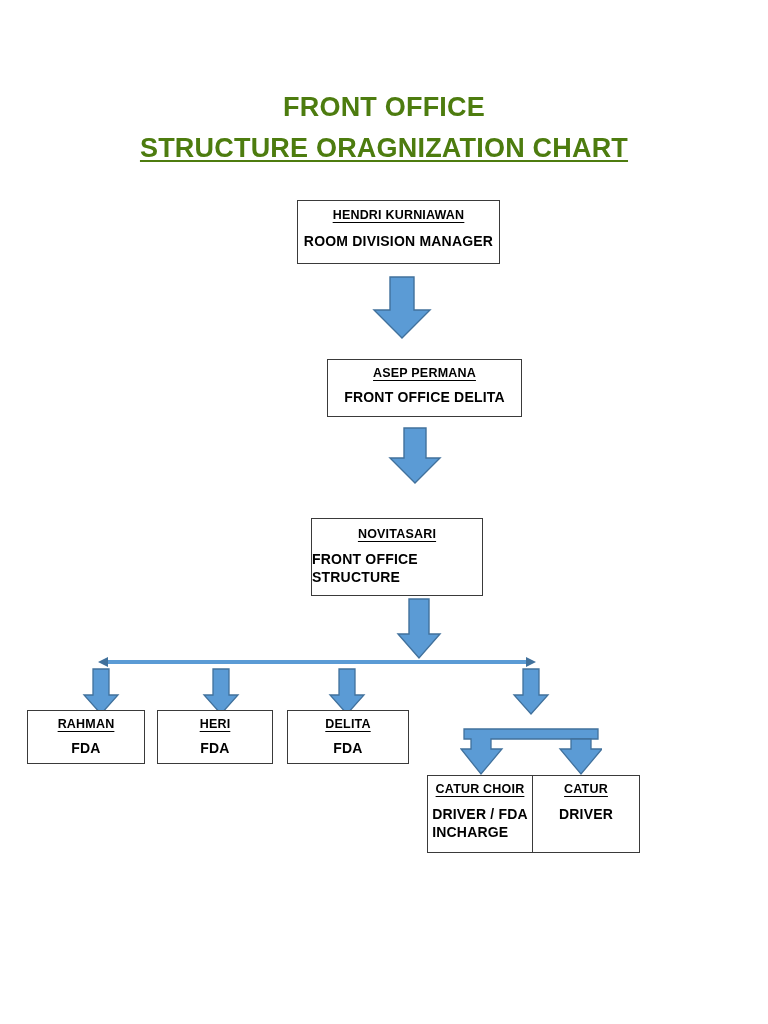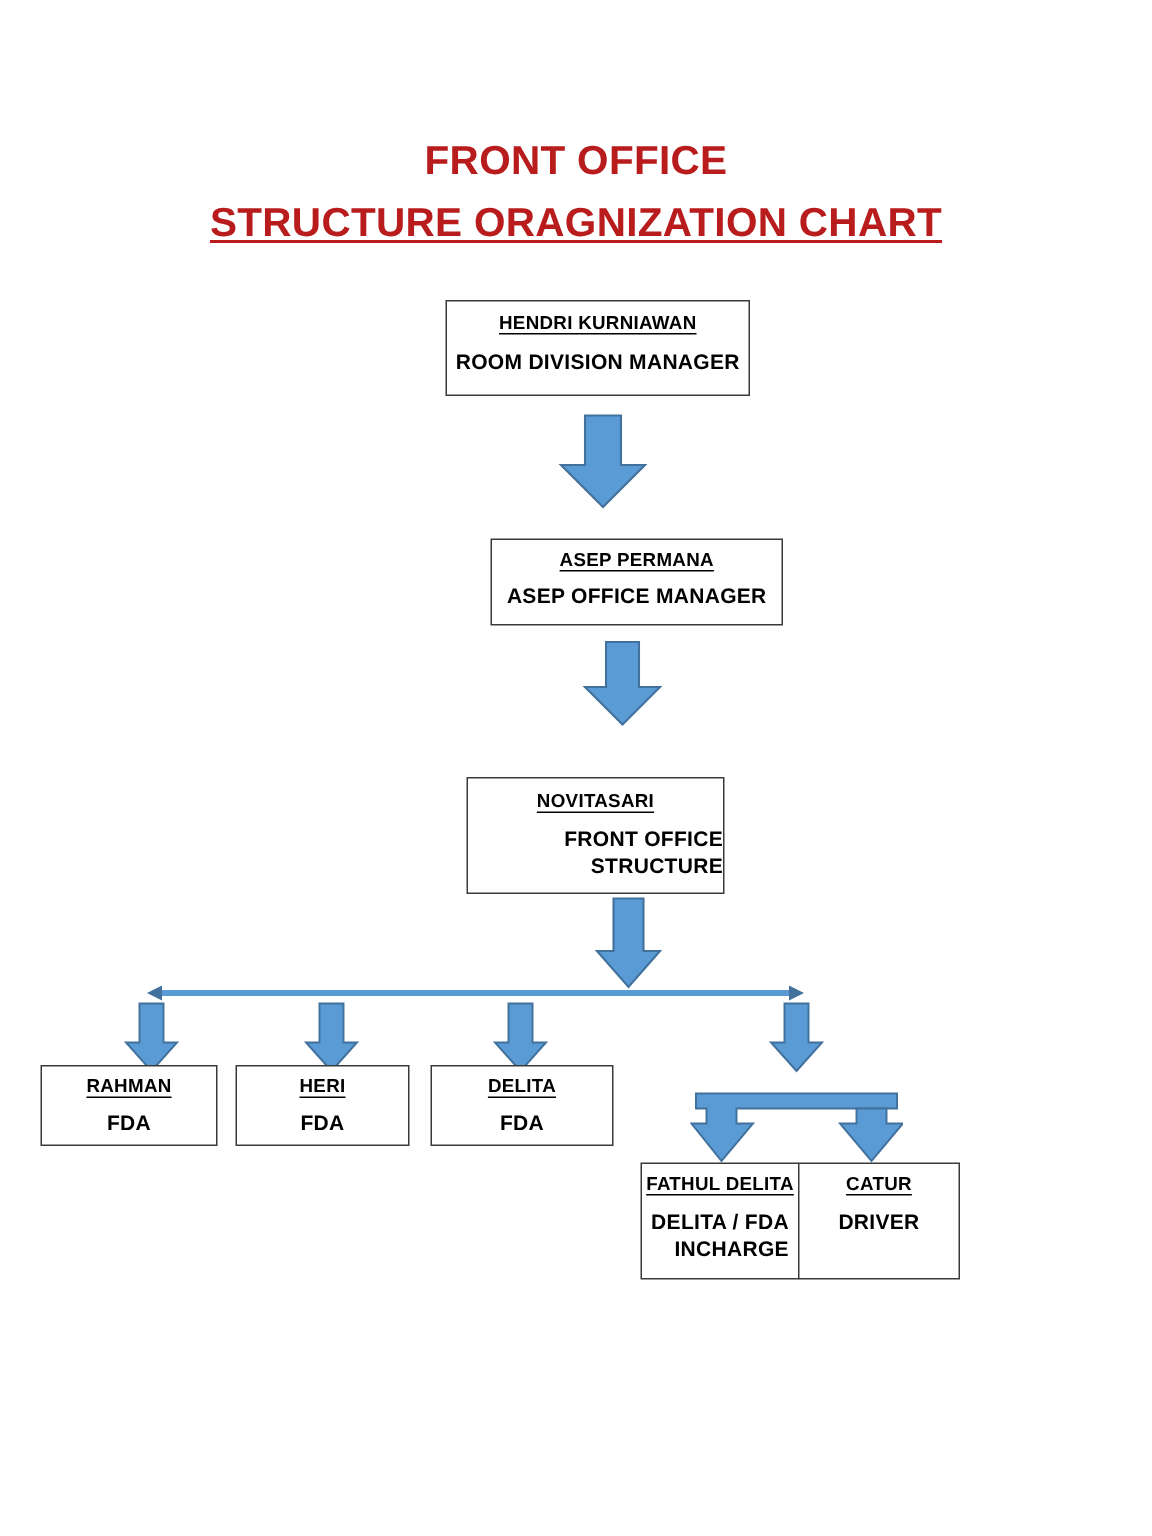--- a/index.html
+++ b/index.html
@@ -20,21 +20,21 @@
     overflow: hidden;
   }
 
   
   .title-line {
     position: absolute;
     left: 0;
     width: 768px;
     text-align: center;
     font-weight: bold;
-    color: #b91c1c;
+    color: #4d7c0f;
     letter-spacing: 0.2px;
     white-space: nowrap;
   }
   #title-main {
     top: 92px;
     font-size: 27px;
   }
   #title-sub {
     top: 133px;
     font-size: 27px;
@@ -46,21 +46,21 @@
 
   
   .node-box {
     position: absolute;
     box-sizing: border-box;
     border: 1.6px solid #3a3a3a;
     background: #ffffff;
     display: flex;
     flex-direction: column;
     align-items: center;
-    text-align: right;
+    text-align: left;
   }
   .node-name {
     font-weight: bold;
     font-size: 12.5px;
     text-decoration: underline;
     text-underline-offset: 2.5px;
     letter-spacing: 0.2px;
     white-space: nowrap;
   }
   .node-role {
@@ -145,21 +145,21 @@
   </div>
 
   <div class="arrow-down" id="arrow-1">
     <svg viewBox="0 0 60 64" width="60" height="64" aria-hidden="true">
       <polygon points="18,1 42,1 42,34 58,34 30,62 2,34 18,34" fill="#5B9BD5" stroke="#41719C" stroke-width="1.4"></polygon>
     </svg>
   </div>
 
   <div class="node-box" id="box-asep">
     <div class="node-name">ASEP PERMANA</div>
-    <div class="node-role">ASEP OFFICE MANAGER</div>
+    <div class="node-role">FRONT OFFICE DELITA</div>
   </div>
 
   <div class="arrow-down" id="arrow-2">
     <svg viewBox="0 0 54 58" width="54" height="58" aria-hidden="true">
       <polygon points="16,1 38,1 38,31 52,31 27,56 2,31 16,31" fill="#5B9BD5" stroke="#41719C" stroke-width="1.4"></polygon>
     </svg>
   </div>
 
   <div class="node-box" id="box-novita">
     <div class="node-name">NOVITASARI</div>
@@ -217,23 +217,23 @@
   </div>
 
   <div id="bracket-drivers">
     <svg viewBox="0 0 142 50" width="142" height="50" aria-hidden="true">
       <polygon points="4,2 138,2 138,12 31,12 31,22 42,22 21,47 1,22 11,22 11,12 4,12" fill="#5B9BD5" stroke="#41719C" stroke-width="1.3"></polygon>
       <polygon points="111,12 131,12 131,22 142,22 121,47 100,22 111,22" fill="#5B9BD5" stroke="#41719C" stroke-width="1.3"></polygon>
     </svg>
   </div>
 
   <div class="node-box" id="box-fathul">
-    <div class="node-name">FATHUL DELITA</div>
+    <div class="node-name">CATUR CHOIR</div>
     <div class="node-role">
-      <span>DELITA / FDA</span><br>
+      <span>DRIVER / FDA</span><br>
       <span>INCHARGE</span>
     </div>
   </div>
 
   <div class="node-box" id="box-catur">
     <div class="node-name">CATUR</div>
     <div class="node-role">DRIVER</div>
   </div>
 
 </div>

